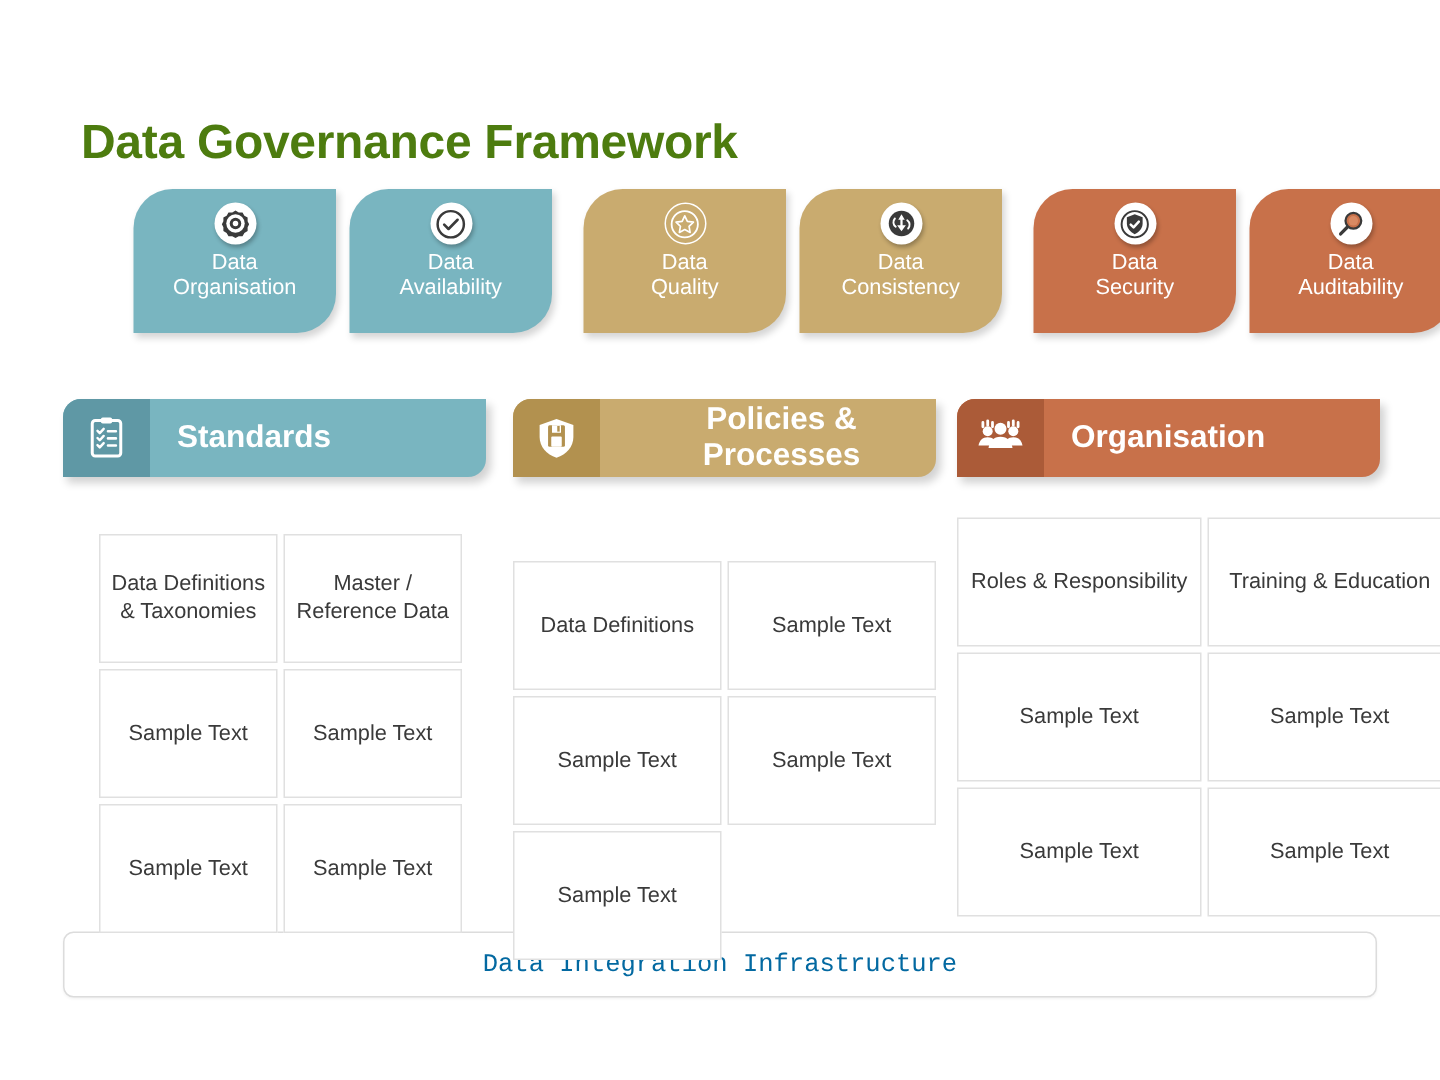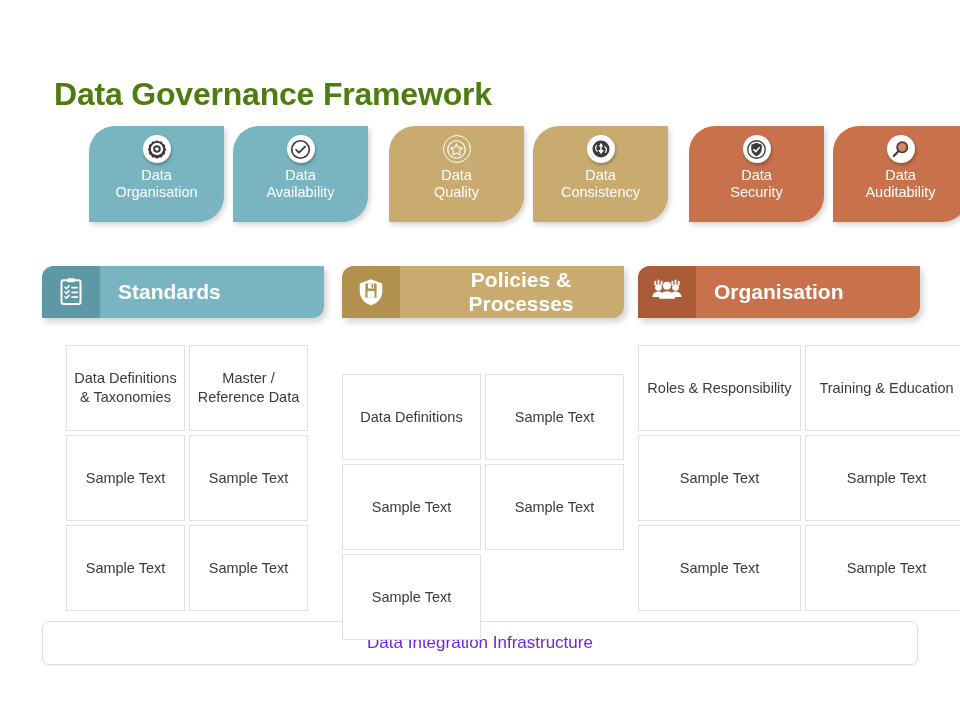--- a/index.html
+++ b/index.html
@@ -92,23 +92,24 @@
 
   
   .footer {
     position: absolute;
     left: 42px; top: 621px;
     width: 876px; height: 44px;
     border: 1px solid #dcdcdc;
     border-radius: 7px;
     background: #ffffff;
     display: flex; align-items: center; justify-content: center;
-    color: #6d28d9;
+    color: #0369a1;
     font-size: 17px;
     box-shadow: 0 1px 2px rgba(0,0,0,0.05);
+    font-family: Liberation Mono, monospace;
   }
 </style>
 </head>
 <body>
 
 <div class="page">
 
   <div class="title">Data Governance Framework</div>
 
   <div class="cards-row">
@@ -211,21 +212,21 @@
           </svg>
         </div>
         <div class="btitle">Organisation</div>
       </div>
     </div>
 
   <div class="footer">
     <span>Data Integration Infrastructure</span>
   </div>
 
-<div class="grid" style="left: 42px; top: 345px; width: 266px; padding-left: 24px;">
+<div class="grid" style="left: 42px; top: 356px; width: 266px; padding-left: 24px;">
       <div class="cell">
         <span>Data Definitions &amp; Taxonomies</span>
       </div>
       <div class="cell">
         <span>Master / Reference Data</span>
       </div>
       <div class="cell">
         <span>Sample Text</span>
       </div>
       <div class="cell">

